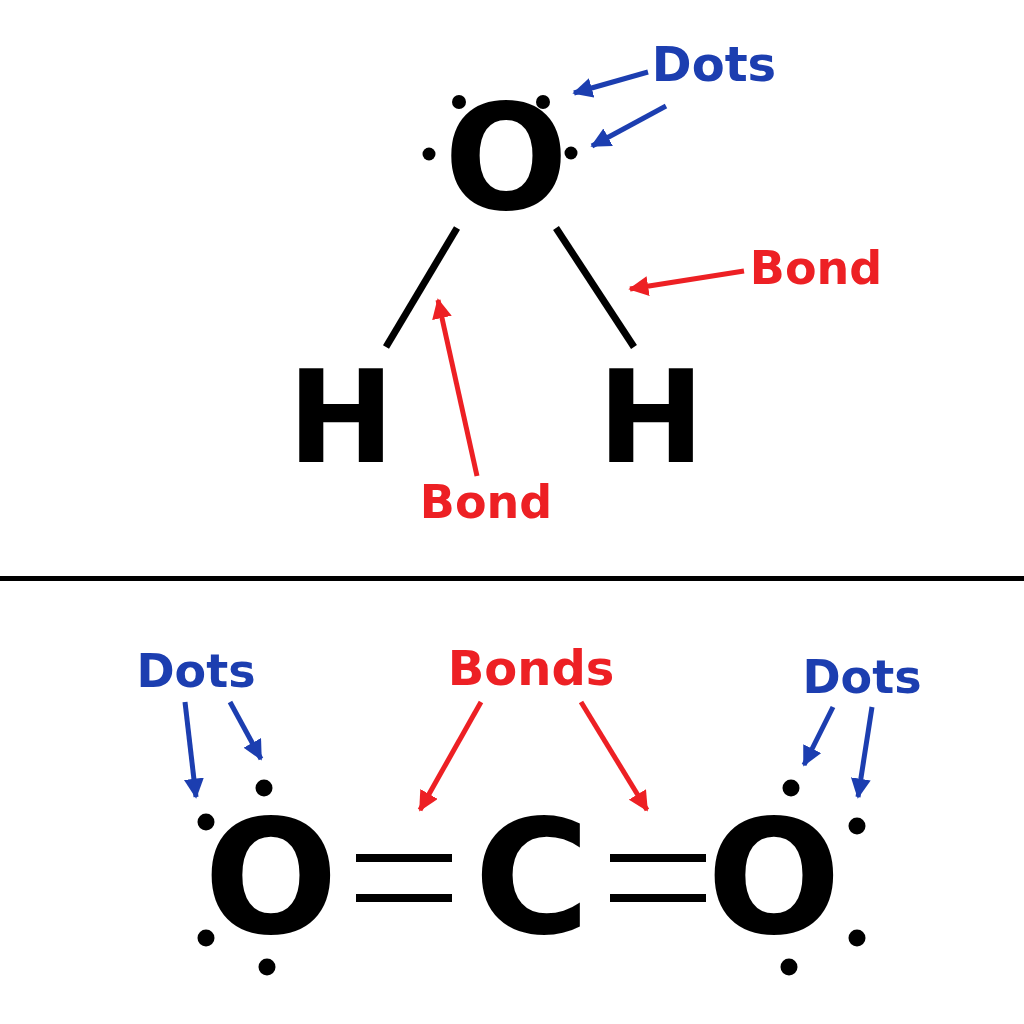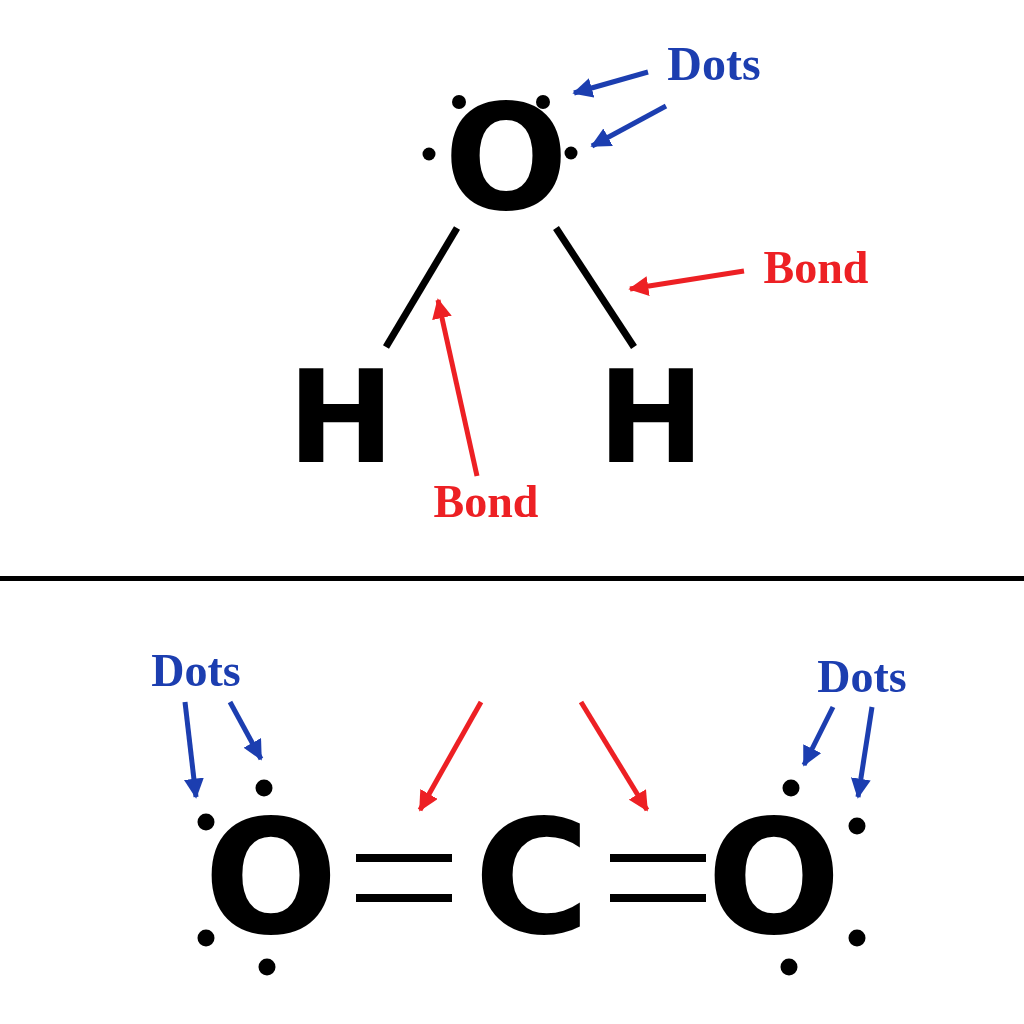--- a/index.html
+++ b/index.html
@@ -5,21 +5,21 @@
 <style>
   :root {
     --blue:#1c3eb0; --red:#ed2024; --black:#000000; --background:#ffffff;
   }
   * { margin:0; padding:0; box-sizing:border-box; }
   html,body { width:1024px; height:1024px; }
   body { background:var(--background); font-family:"DejaVu Sans","Liberation Sans",sans-serif; }
   .canvas { position:relative; width:1024px; height:1024px; background:var(--background); overflow:hidden; }
   .overlay { position:absolute; left:0; top:0; width:1024px; height:1024px; }
   .atom { position:absolute; transform:translate(-50%,-50%); font-weight:bold; color:var(--black); line-height:1; white-space:nowrap; }
-  .diagram-label { position:absolute; transform:translate(-50%,-50%); font-weight:bold; line-height:1; white-space:nowrap;font-family:Liberation Serif, serif; }
+  .diagram-label { position:absolute; transform:translate(-50%,-50%); font-weight:bold; line-height:1; white-space:nowrap; }
   .blue-label { color:var(--blue); }
   .red-label { color:var(--red); }
   .divider { position:absolute; left:0; top:576px; width:1024px; height:5px; background:var(--black); }
   .bond { stroke:var(--black); stroke-width:7; }
   .dbond { stroke:var(--black); stroke-width:8; }
   .dot { fill:var(--black); }
   .arrow-blue { stroke:var(--blue); stroke-width:5; fill:none; }
   .arrow-red { stroke:var(--red); stroke-width:5; fill:none; }
   .fill-blue { fill:var(--blue); }
   .fill-red { fill:var(--red); }
@@ -79,19 +79,20 @@
   <div class="atom" style="left:341px; top:418px; font-size:128px;">H</div>
   <div class="atom" style="left:651px; top:418px; font-size:128px;">H</div>
 
   <div class="diagram-label blue-label" style="left:714px; top:64px;  font-size:48px;">Dots</div>
   <div class="diagram-label red-label" style="left:816px; top:268px; font-size:46px;">Bond</div>
   <div class="diagram-label red-label" style="left:486px; top:502px; font-size:46px;">Bond</div>
 
   <div class="divider"></div>
 
   <div class="diagram-label blue-label" style="left:196px; top:671px; font-size:46px;">Dots</div>
+  <div class="diagram-label red-label" style="left:531px; top:668px; font-size:48px;">Bonds</div>
   <div class="diagram-label blue-label" style="left:862px; top:677px; font-size:46px;">Dots</div>
 
   <div class="atom" style="left:271px; top:878px; font-size:158px;">O</div>
   <div class="atom" style="left:532px; top:878px; font-size:158px;">C</div>
   <div class="atom" style="left:774px; top:878px; font-size:158px;">O</div>
 
 </div>
 
 </body></html>

